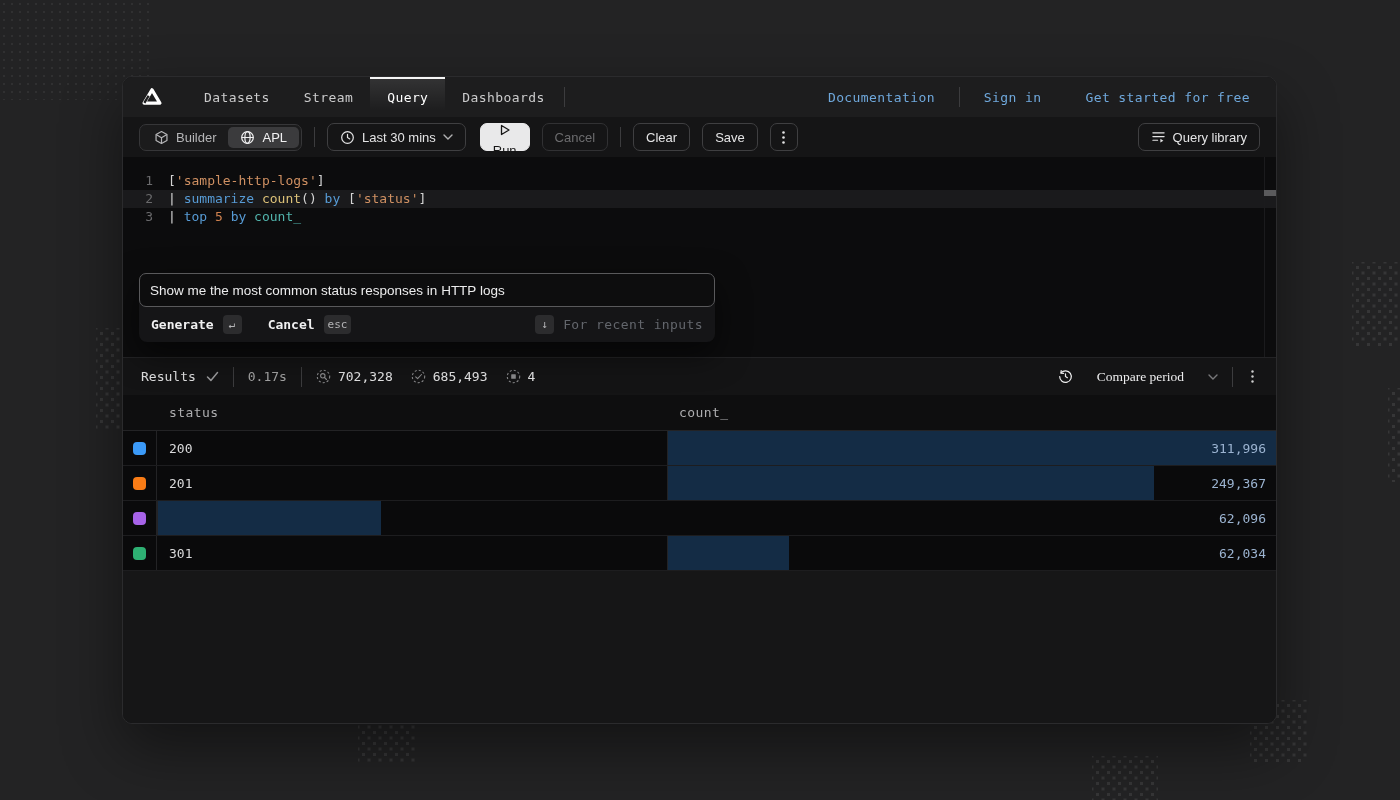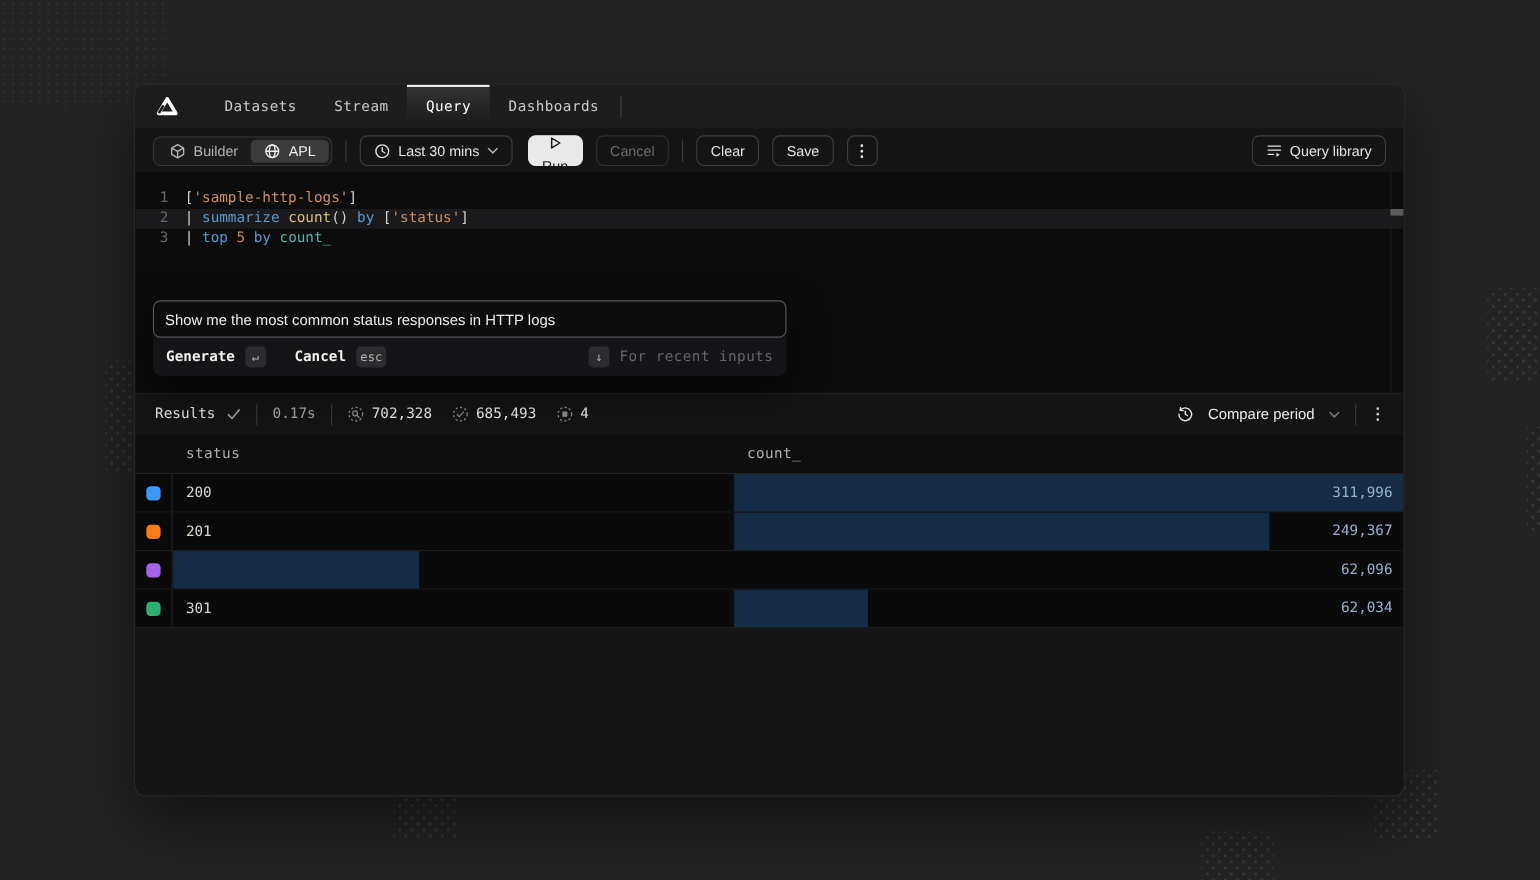--- a/index.html
+++ b/index.html
@@ -122,22 +122,22 @@
   .results-bar {
     height:38px; flex:none; display:flex; align-items:center; gap:14px;
     background:#141415; padding:0 18px; border-top:1px solid #232325;
     font-family:"DejaVu Sans Mono", monospace; font-size:13px; color:#e0e0e1;
   }
   .results-label { display:flex; align-items:center; gap:10px; cursor:pointer; }
   .duration { color:#a3a3a3; }
   .stats { display:flex; align-items:center; gap:18px; }
   .stat { display:flex; align-items:center; gap:7px; color:#e4e4e5; }
   .stat svg { color:#8a8a8c; }
-  .compare { display:flex; align-items:center; gap:13px; cursor:pointer;
-    font-family:Liberation Sans, sans-serif; font-size:13.5px; color:#ededee; }
+  .compare { display:flex; align-items:center; gap:24px; cursor:pointer;
+    font-family:Liberation Serif, serif; font-size:13.5px; color:#ededee; }
   .res-kebab { color:#cdcdce; cursor:pointer; padding:0 4px; }
   
   .thead {
     height:36px; flex:none; display:flex; align-items:center; background:#0e0e0f;
     border-bottom:1px solid #232325;
     font-family:"DejaVu Sans Mono", monospace; font-size:13px; color:#aeaeb0; letter-spacing:.4px;
   }
   .col-swatch { width:34px; flex:none; align-self:stretch; display:flex; align-items:center; justify-content:center; }
   .col-status { width:510px; flex:none; padding-left:12px; }
   .col-count { flex:1; padding-left:12px; position:relative; align-self:stretch; display:flex; align-items:center; }
@@ -174,20 +174,26 @@
         <rect x="1.5" y="13.2" width="9" height="2.6" fill="#1d1d1e" transform="rotate(-59 6 14.5)"></rect>
       </svg>
     </div>
     <div class="nav-tabs">
         <div class="tab">Datasets</div>
         <div class="tab">Stream</div>
         <div class="tab active">Query</div>
         <div class="tab">Dashboards</div>
       </div>
     <div class="vdiv"></div>
+    <div class="nav-right">
+        <div class="nav-link" style="color: rgb(111, 168, 220);">Documentation</div>
+        <div class="vdiv"></div>
+        <div class="nav-link" style="color: rgb(111, 168, 220);">Sign in</div>
+        <div class="nav-link" style="color: rgb(111, 168, 220);">Get started for free</div>
+      </div>
   </nav>
 
   <div class="toolbar">
     <div class="seg">
       <div class="seg-item">
         <svg width="15" height="15" viewBox="0 0 16 16" fill="none" stroke="currentColor" stroke-width="1.3" stroke-linejoin="round">
           <path d="M8 1.6 13.8 4.9v6.2L8 14.4 2.2 11.1V4.9Z"></path>
           <path d="M2.2 4.9 8 8.2l5.8-3.3M8 8.2v6.2"></path>
         </svg>
         <span>Builder</span>

